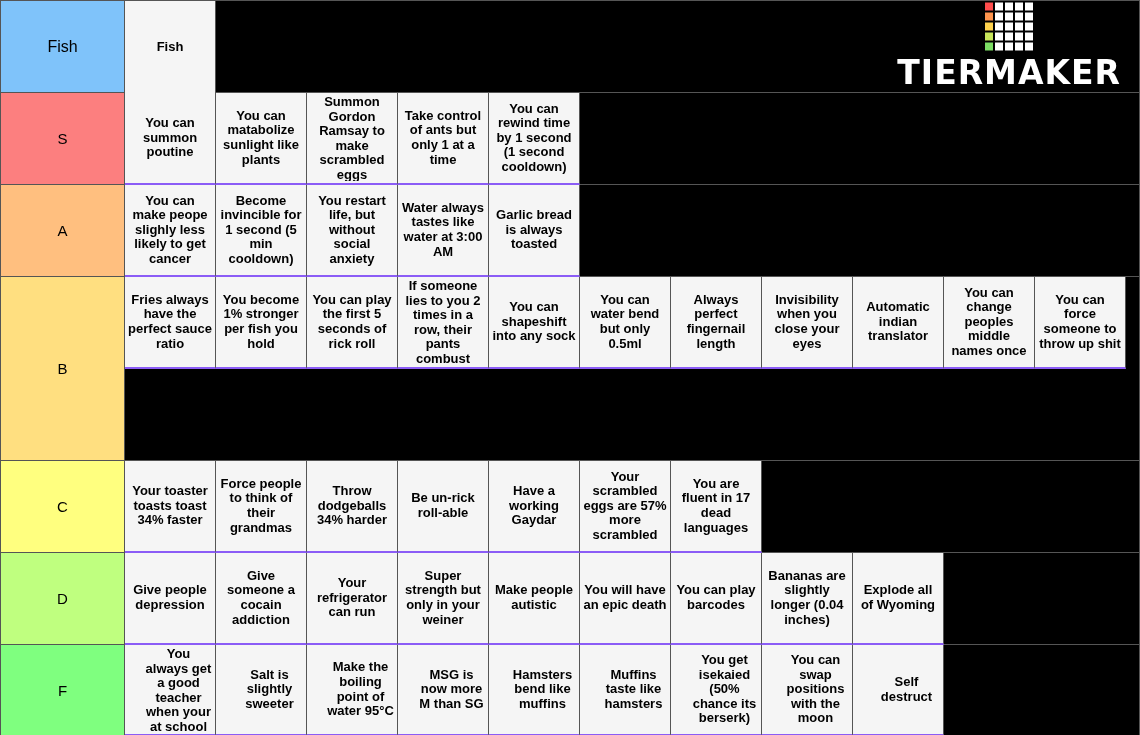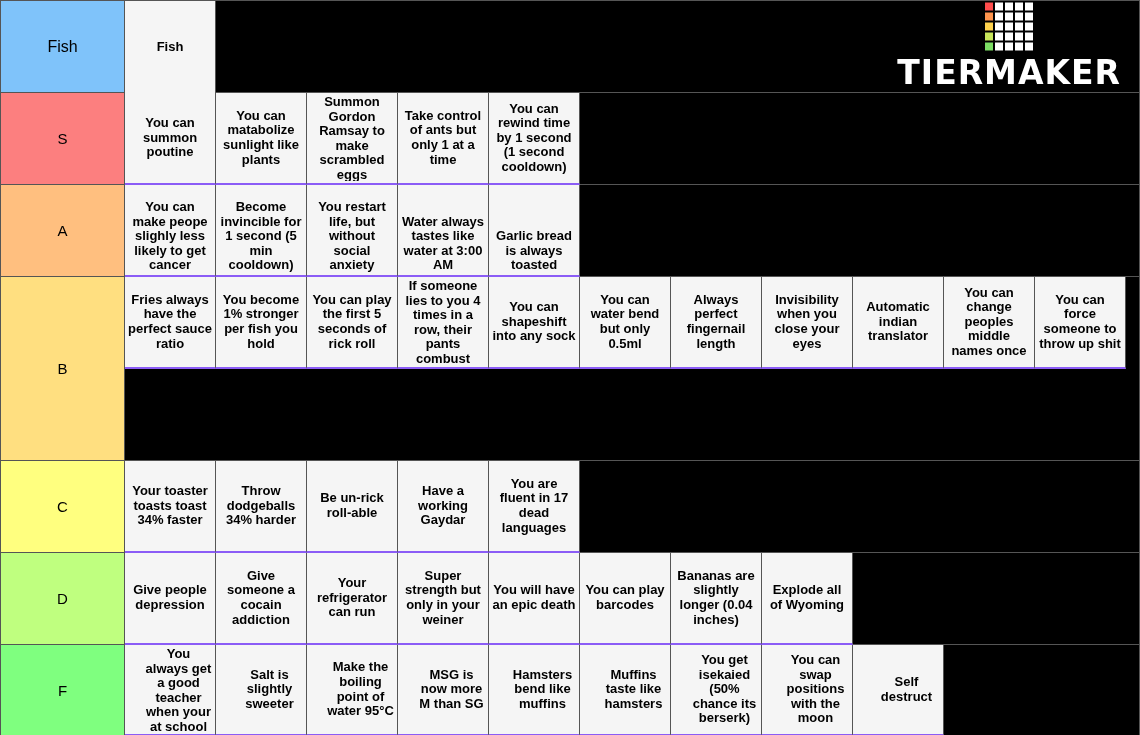--- a/index.html
+++ b/index.html
@@ -104,21 +104,21 @@
     color: #fff;
     font-size: 33px;
     font-weight: bold;
     letter-spacing: 1px;
     font-family: "DejaVu Sans", sans-serif;
   }
 
   .r-s  { height: 92px; }
   .r-s .tile { height: 92px; }
   .r-a  { height: 92px; }
-  .r-a .tile { height: 92px; align-items: flex-end; }
+  .r-a .tile { height: 92px; }
   .r-b  { height: 184px; }
   .r-b .tile { height: 92px; }
   .r-c  { height: 92px; }
   .r-c .tile { height: 92px; }
   .r-d  { height: 92px; }
   .r-d .tile { height: 92px; }
   .r-f  { height: 91px; }
   .r-f .tile { height: 91px; padding-left: 20px; }
 </style>
 </head>
@@ -213,21 +213,21 @@
       <div class="tile">
           <span>Fries always have the perfect sauce ratio</span>
         </div>
       <div class="tile">
           <span>You become 1% stronger per fish you hold</span>
         </div>
       <div class="tile">
           <span>You can play the first 5 seconds of rick roll</span>
         </div>
       <div class="tile">
-          <span>If someone lies to you 4 times in a row, their pants combust</span>
+          <span>If someone lies to you 2 times in a row, their pants combust</span>
         </div>
       <div class="tile">
           <span>You can shapeshift into any sock</span>
         </div>
       <div class="tile">
           <span>You can water bend but only 0.5ml</span>
         </div>
       <div class="tile">
           <span>Always perfect fingernail length</span>
         </div>
@@ -246,27 +246,33 @@
     </div>
   </div>
 
   <div class="row r-c">
     <div class="label-cell" style="background:#ffff7f">C</div>
     <div class="items">
       <div class="tile">
           <span>Your toaster toasts toast 34% faster</span>
         </div>
       <div class="tile">
+          <span>Force people to think of their grandmas</span>
+        </div>
+      <div class="tile">
           <span>Throw dodgeballs 34% harder</span>
         </div>
       <div class="tile">
           <span>Be un-rick roll-able</span>
         </div>
       <div class="tile">
           <span>Have a working Gaydar</span>
+        </div>
+      <div class="tile">
+          <span>Your scrambled eggs are 57% more scrambled</span>
         </div>
       <div class="tile">
           <span>You are fluent in 17 dead languages</span>
         </div>
     </div>
   </div>
 
   <div class="row r-d">
     <div class="label-cell" style="background:#bfff7f">D</div>
     <div class="items">
@@ -276,20 +282,23 @@
       <div class="tile">
           <span>Give someone a cocain addiction</span>
         </div>
       <div class="tile">
           <span>Your refrigerator can run</span>
         </div>
       <div class="tile">
           <span>Super strength but only in your weiner</span>
         </div>
       <div class="tile">
+          <span>Make people autistic</span>
+        </div>
+      <div class="tile">
           <span>You will have an epic death</span>
         </div>
       <div class="tile">
           <span>You can play barcodes</span>
         </div>
       <div class="tile">
           <span>Bananas are slightly longer (0.04 inches)</span>
         </div>
       <div class="tile">
           <span>Explode all of Wyoming</span>

